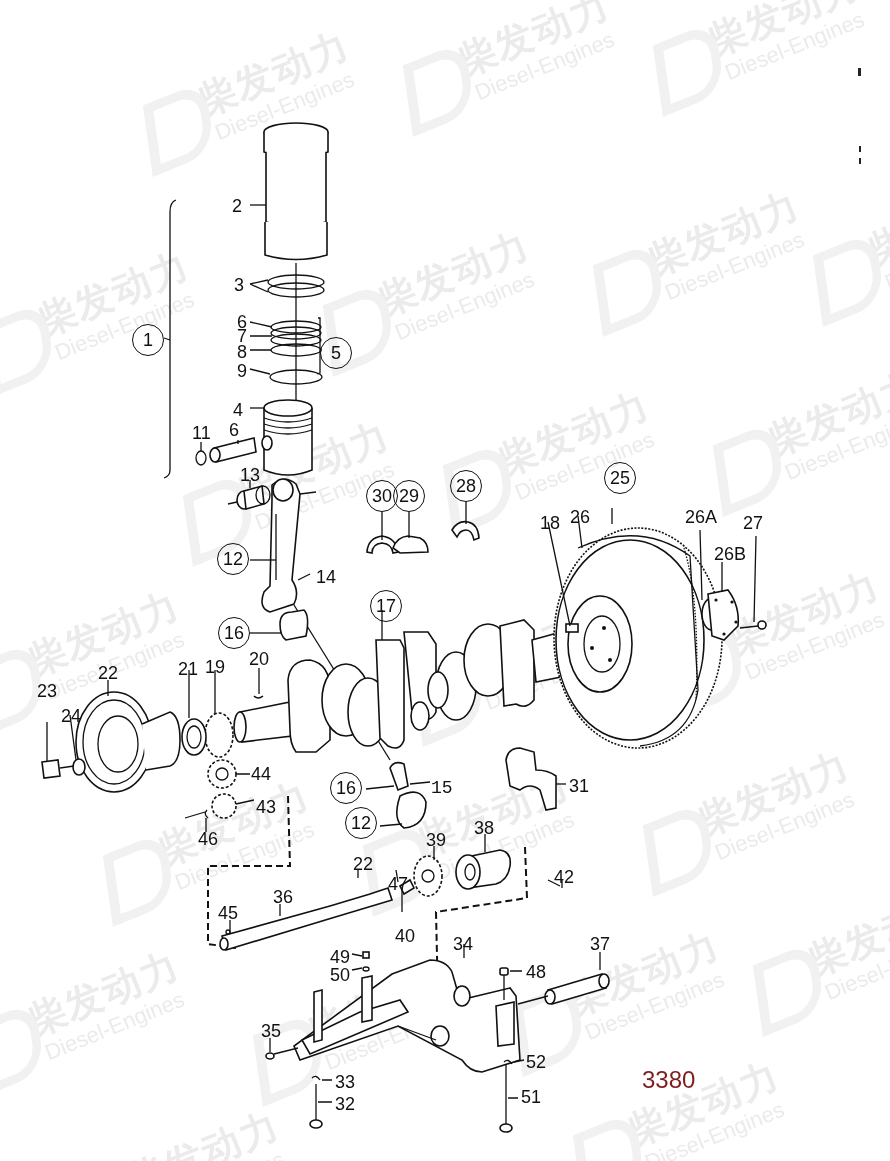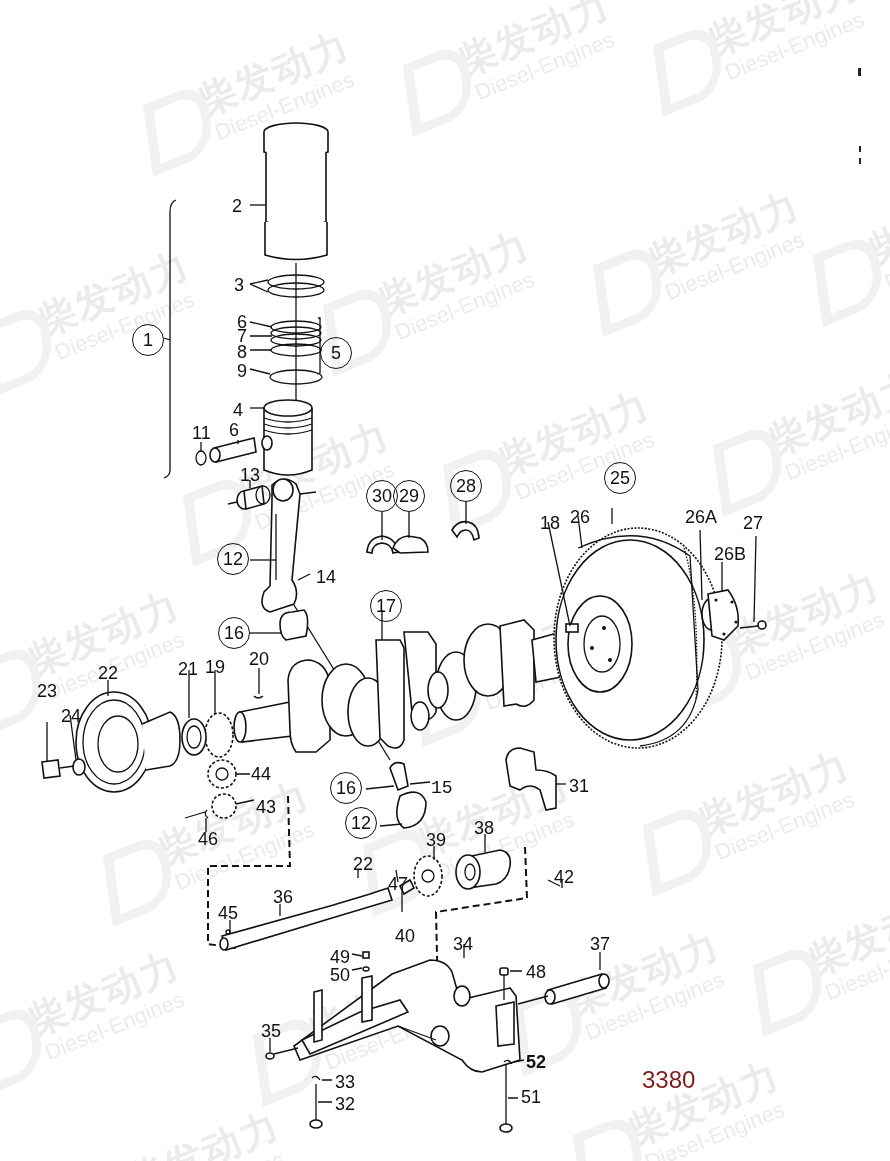--- a/index.html
+++ b/index.html
@@ -388,21 +388,21 @@
       <div class="lbl" style="left: 218px; top: 904px;">45</div>
       <div class="lbl" style="left: 395px; top: 927px;">40</div>
       <div class="lbl" style="left: 453px; top: 935px;">34</div>
       <div class="lbl" style="left: 590px; top: 935px;">37</div>
       <div class="lbl" style="left: 330px; top: 948px;">49</div>
       <div class="lbl" style="left: 330px; top: 966px;">50</div>
       <div class="lbl" style="left: 526px; top: 963px;">48</div>
       <div class="lbl" style="left: 261px; top: 1022px;">35</div>
       <div class="lbl" style="left: 335px; top: 1073px;">33</div>
       <div class="lbl" style="left: 335px; top: 1095px;">32</div>
-      <div class="lbl" style="left: 526px; top: 1053px; font-weight: bold;">52</div>
+      <div class="lbl" style="left: 526px; top: 1053px;">52</div>
       <div class="lbl" style="left: 521px; top: 1088px;">51</div>
     </div>
   <div id="labels-circled">
       <div class="circ" style="left: 132px; top: 324px;">1</div>
       <div class="circ" style="left: 320px; top: 337px;">5</div>
       <div class="circ" style="left: 366px; top: 480px;">30</div>
       <div class="circ" style="left: 393px; top: 480px;">29</div>
       <div class="circ" style="left: 450px; top: 470px;">28</div>
       <div class="circ" style="left: 604px; top: 462px;">25</div>
       <div class="circ" style="left: 217px; top: 543px;">12</div>

